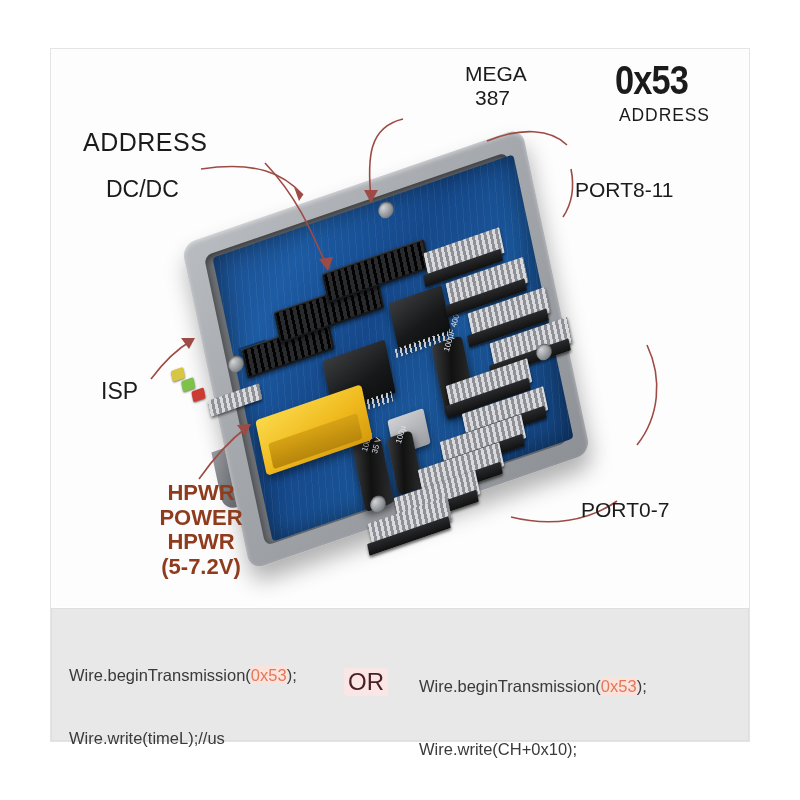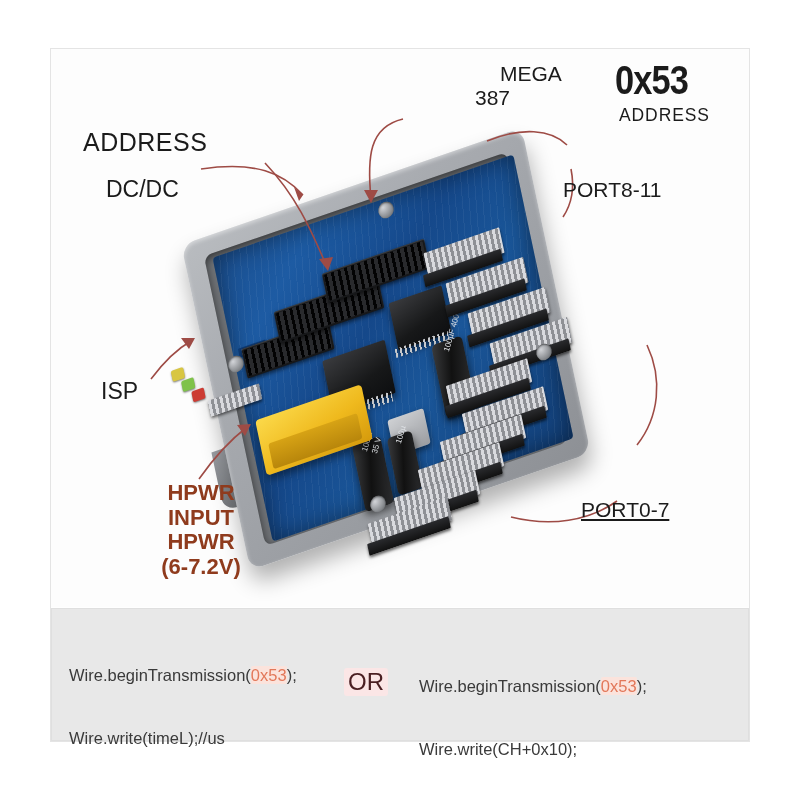--- a/index.html
+++ b/index.html
@@ -240,36 +240,36 @@
       <path d="M100,330 C112,314 126,300 140,292"></path>
       <polygon points="144,289 130,289 138,300"></polygon>
 
       <path d="M148,430 C162,410 178,392 196,378"></path>
       <polygon points="200,375 186,376 194,387"></polygon>
     </svg>
 
     <div class="lbl ctrl" style="left:32px;top:80px;">ADDRESS</div>
     <div class="lbl dcdc" style="left:55px;top:128px;">DC/DC</div>
 
-    <div class="lbl mega" style="left:414px;top:14px;margin-left:35px;">MEGA</div>
+    <div class="lbl mega" style="left:414px;top:14px;">MEGA</div>
     <div class="lbl mega" style="left:424px;top:38px;">387</div>
 
     <div class="lbl addr-num" style="left:564px;top:10px;">0x53</div>
     <div class="lbl addr-cap" style="left:568px;top:56px;">ADDRESS</div>
 
-    <div class="lbl ports" style="left:512px;top:130px;">PORT8-11</div>
-    <div class="lbl ports" style="left:530px;top:450px;text-decoration:underline;">PORT0-7</div>
+    <div class="lbl ports" style="left:524px;top:130px;">PORT8-11</div>
+    <div class="lbl ports" style="left:530px;top:450px;">PORT0-7</div>
 
     <div class="lbl isp" style="left:50px;top:330px;">ISP</div>
 
     <div class="servo" style="position:absolute;left:60px;top:432px;width:180px;">
       <div>HPWR</div>
-      <div>INPUT</div>
+      <div>POWER</div>
       <div>HPWR</div>
-      <div>(6-7.2V)</div>
+      <div>(5-7.2V)</div>
     </div>
   </div>
 
   <div class="codepanel">
 
     <div class="code code-left">
       <div><span>Wire.beginTransmission(</span><span class="hex">0x53</span><span>);</span></div>
       <div>Wire.write(timeL);//us</div>
       
       

